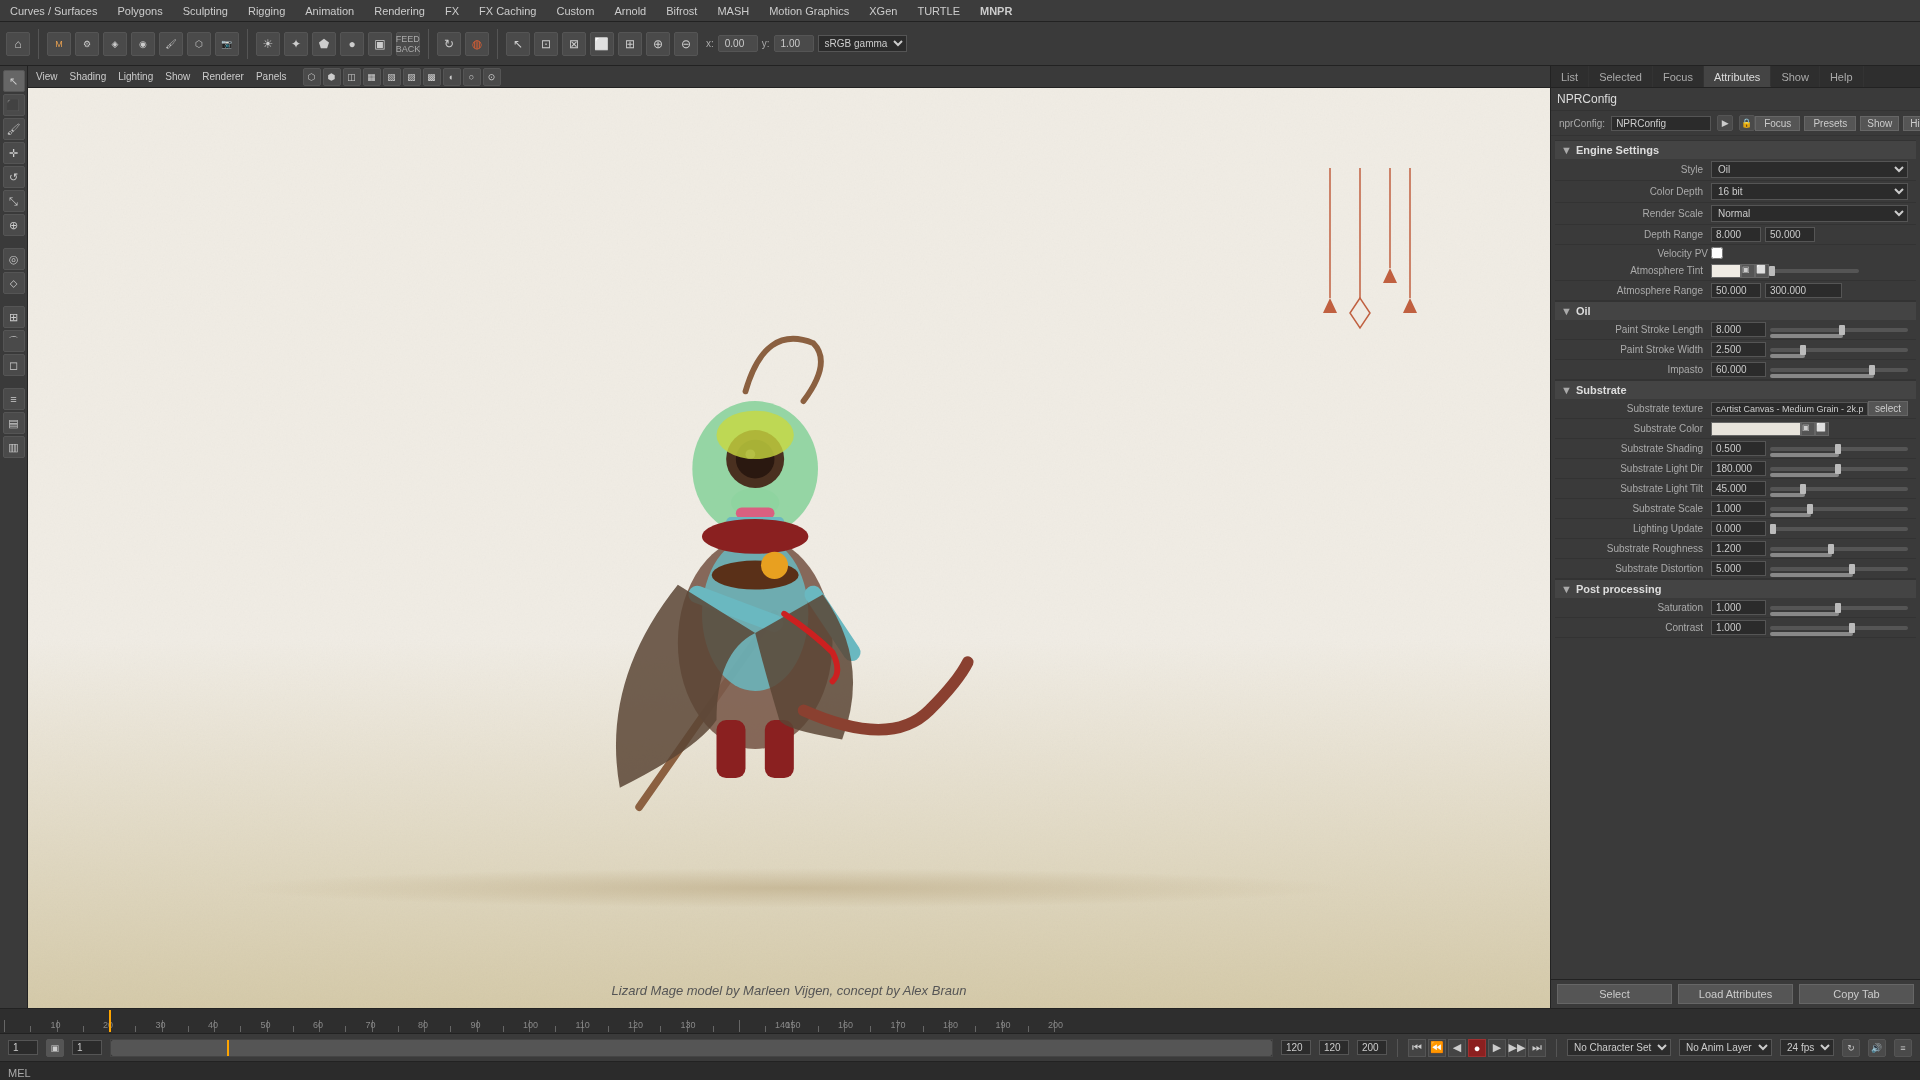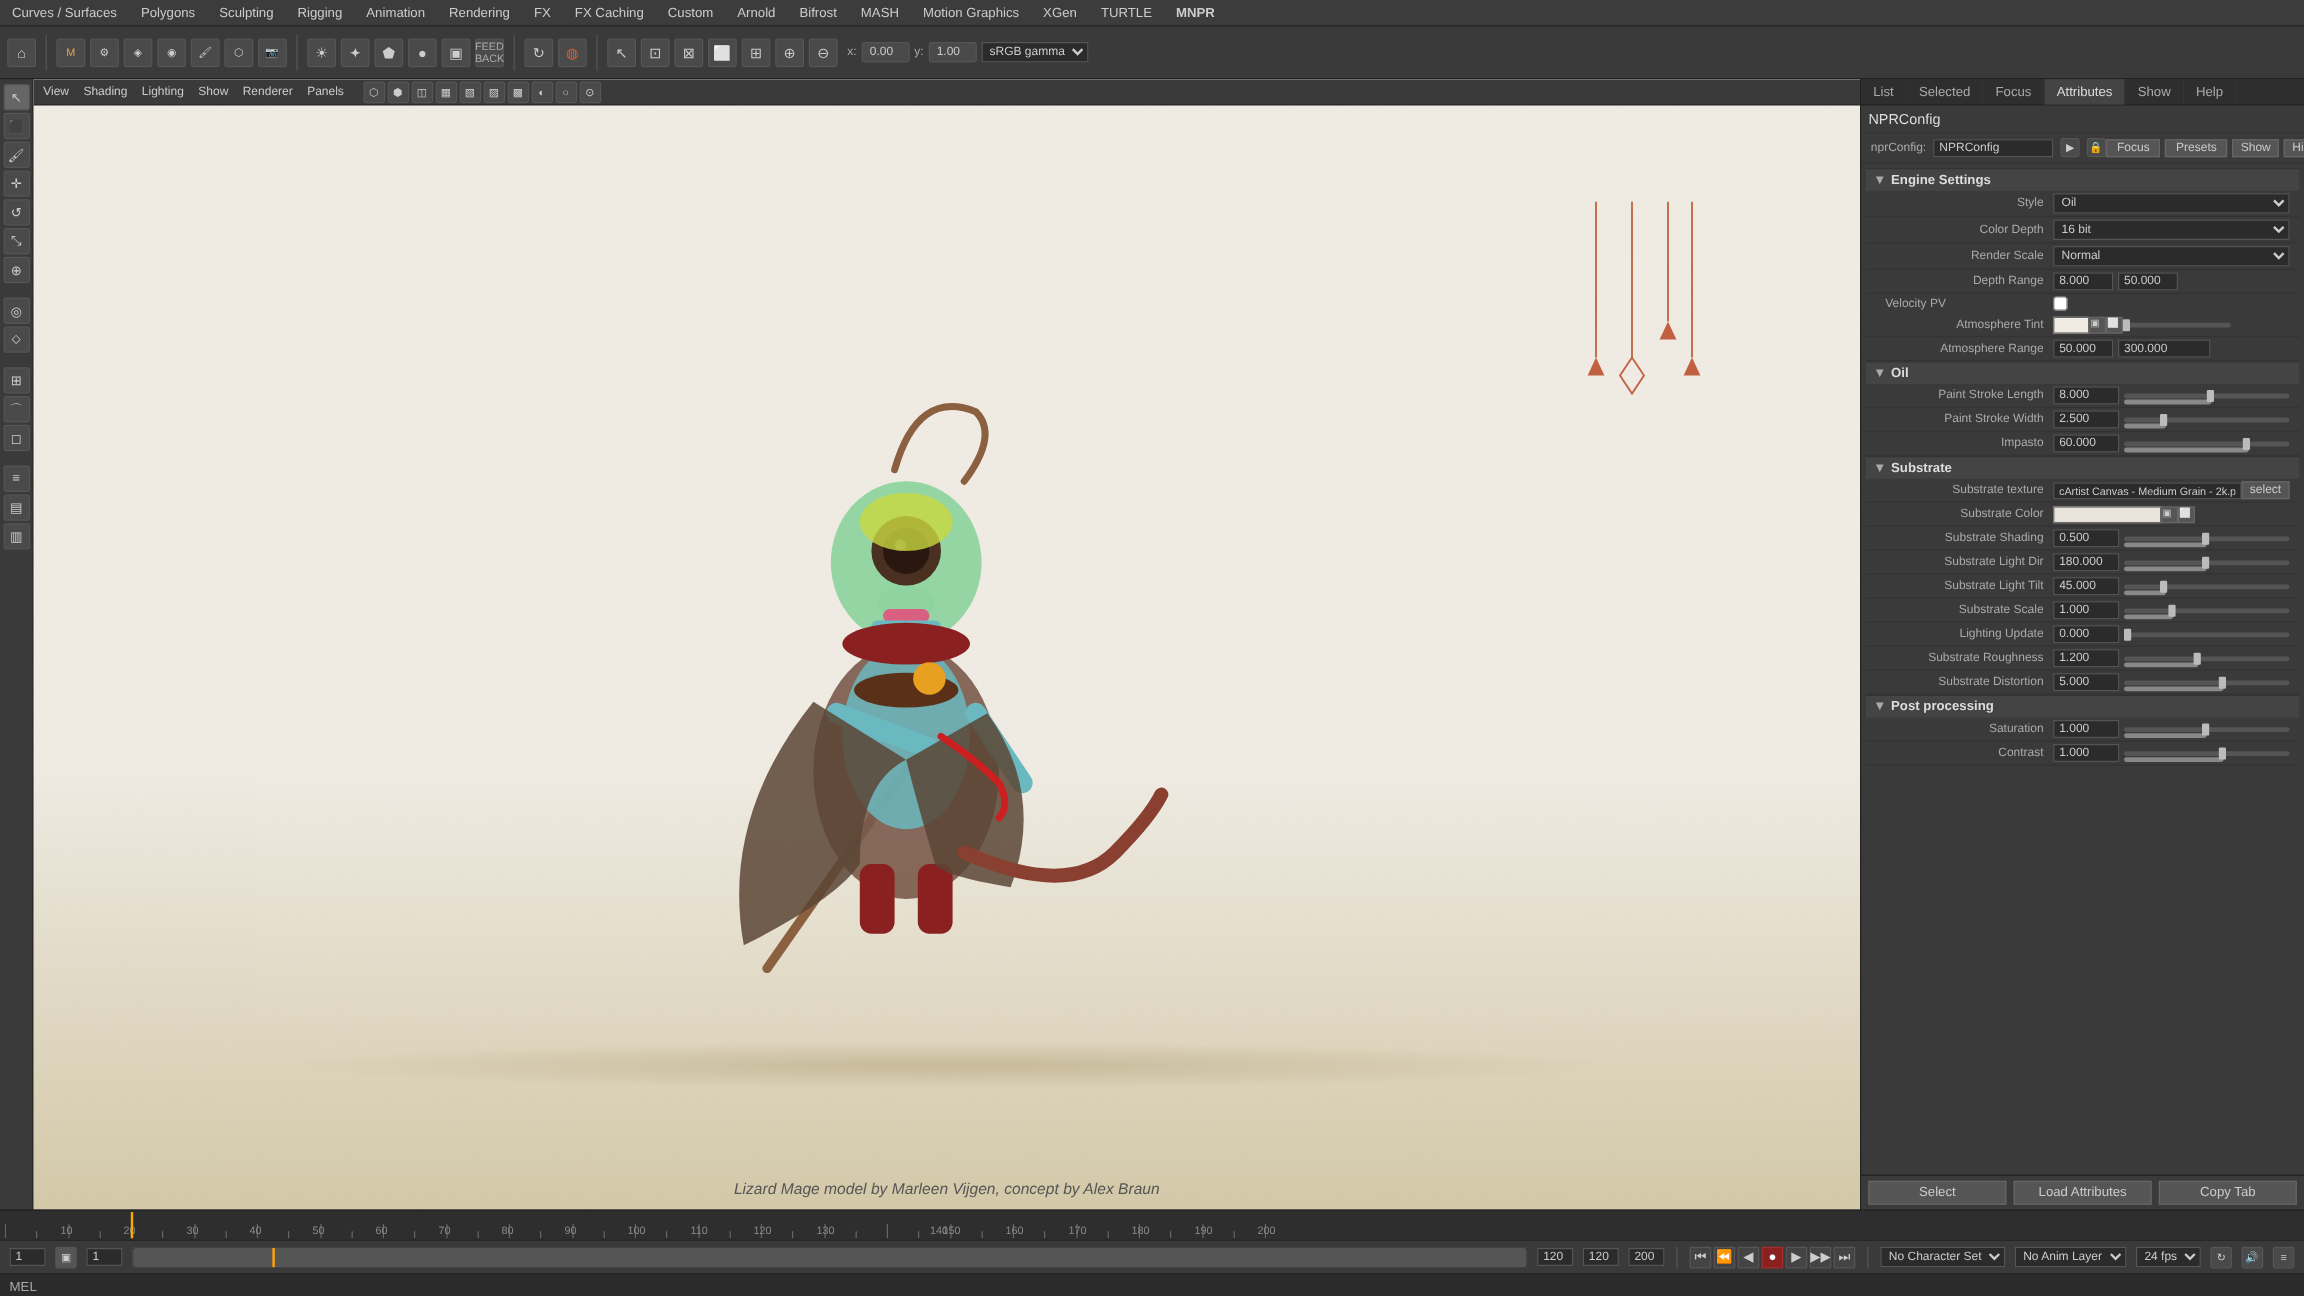--- a/index.html
+++ b/index.html
@@ -350,21 +350,21 @@
         </select>
       </div>
 
       <div class="prop-row">
         <span class="prop-label">Depth Range</span>
         <input type="text" class="prop-number" style="width: 50px;" value="8.000">
         <input type="text" class="prop-number" style="width: 50px; margin-left: 4px;" value="50.000">
       </div>
 
       <div class="vpv-row">
-        <span class="prop-label" style="flex:0 0 140px; text-align:left; padding-right:24px;">Velocity PV</span>
+        <span class="prop-label" style="flex:0 0 140px; text-align:right; padding-right:3px;">Velocity PV</span>
         <input type="checkbox" class="prop-check" style="">
       </div>
 
       <div class="prop-row">
         <span class="prop-label">Atmosphere Tint</span>
         <div class="prop-color" style="background:#f0ece4;"></div>
         <div class="color-btn">▣</div>
         <div class="color-btn">⬜</div>
         <div class="slider-track">
           <div class="slider-fill" style="width:0%;"></div>

